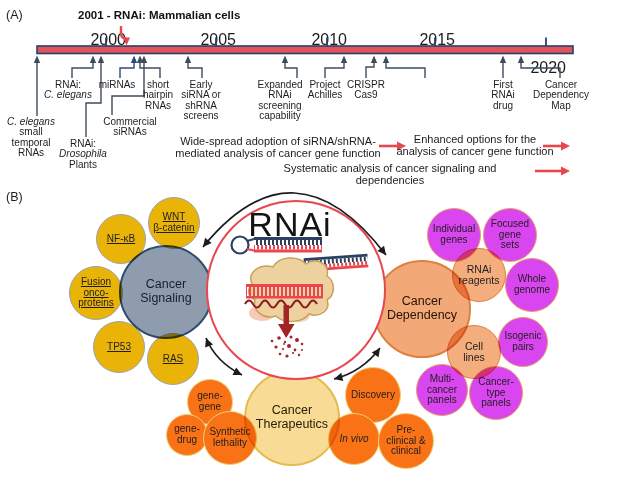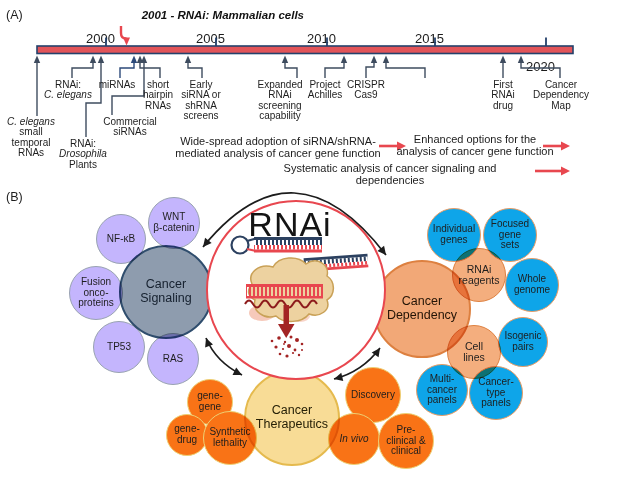--- a/index.html
+++ b/index.html
@@ -1,38 +1,38 @@
 <!DOCTYPE html>
 <html><head>
 <meta charset="utf-8">
 <style>
   html,body{margin:0;padding:0;background:#fff;}
   .canvas{position:relative;width:641px;height:486px;background:#ffffff;overflow:hidden;
           font-family:"Liberation Sans",sans-serif;color:#1d1d1d;}
   
   .panel-label{position:absolute;font-size:12.5px;color:#1d1d1d;}
-  .tl-title{position:absolute;left:78px;top:9px;width:226px;text-align:right;
-            font-size:11.5px;font-weight:700;color:#111;font-style:italic;}
-  .yr{position:absolute;top:31px;width:40px;text-align:left;font-size:13px;color:#1c1c1c;}
+  .tl-title{position:absolute;left:78px;top:9px;width:226px;text-align:left;
+            font-size:11.5px;font-weight:700;color:#111;}
+  .yr{position:absolute;top:31px;width:40px;text-align:right;font-size:16px;color:#1c1c1c;}
   .ev{position:absolute;text-align:center;font-size:10px;line-height:10.4px;color:#1d1d1d;}
   .ev span{display:block;white-space:pre-line;}
   .it{font-style:italic;}
   .flowtxt{position:absolute;text-align:center;font-size:11px;line-height:11.6px;color:#1c1c1c;}
   .flowtxt span{display:block;}
   svg.layer{position:absolute;left:0;top:0;pointer-events:none;}
   
   .bub{position:absolute;border-radius:50%;display:flex;align-items:center;justify-content:center;
        text-align:center;font-size:10px;line-height:10.8px;color:#1e1e1e;}
   .bub span{white-space:pre-line;display:block;}
   .z1{z-index:1}.z2{z-index:2}.z3{z-index:3}
   .big{mix-blend-mode:multiply;font-size:12.5px;line-height:13.8px;}
   .mid{mix-blend-mode:multiply;font-size:10.5px;line-height:11px;}
-  .sat-sig{background:#c4b5fd;border:1.5px solid #99a3b1;}
+  .sat-sig{background:#eab308;border:1.5px solid #99a3b1;text-decoration:underline;}
   .big-sig{background:#8e9cae;border:2px solid #2f4d6d;color:#15202e;}
-  .sat-dep{background:#0ea5e9;border:1.5px solid #ea9c64;}
+  .sat-dep{background:#d946ef;border:1.5px solid #ea9c64;}
   .mid-dep{background:#f4ae7e;border:1.5px solid #dd8040;}
   .big-dep{background:#f2a877;border:2px solid #dd8040;color:#231406;}
   .sat-ther{background:#f97316;border:1.5px solid #edd074;}
   .big-ther{background:#f8dc96;border:2px solid #e5ba4e;color:#262007;}
   .center-circle{position:absolute;left:206px;top:200px;width:176px;height:176px;border-radius:50%;
                  background:#ffffff;border:2.5px solid #e8474f;z-index:4;}
   .rnai-title{position:absolute;left:232px;top:205px;width:116px;z-index:5;text-align:center;
               font-size:34px;font-weight:500;letter-spacing:1px;color:#141414;}
 </style>
 </head>

